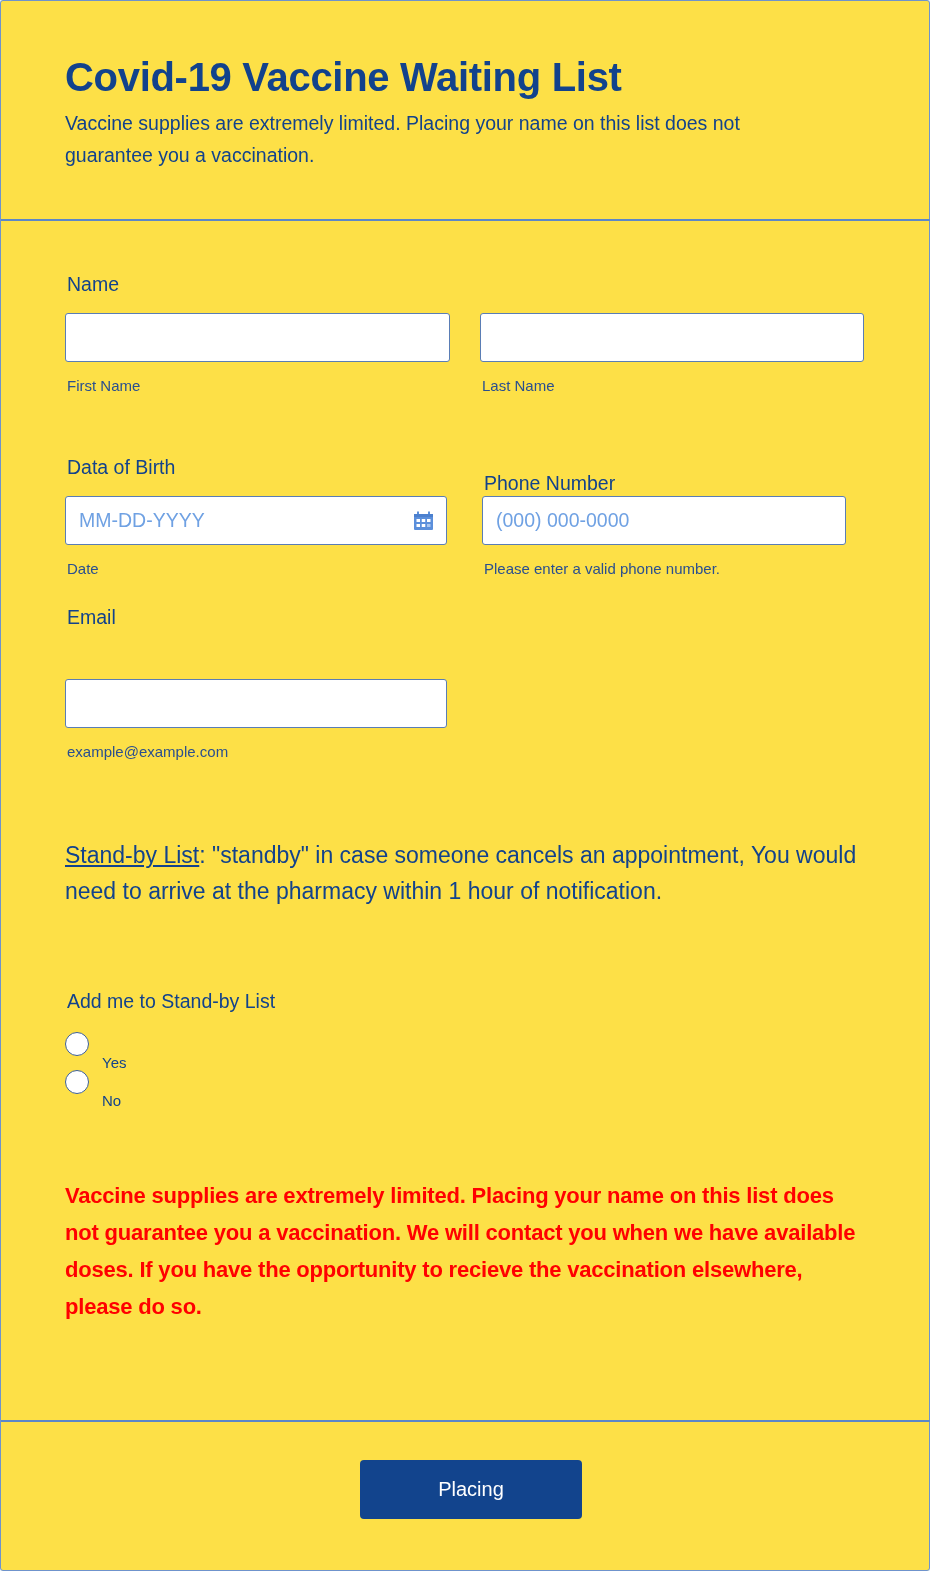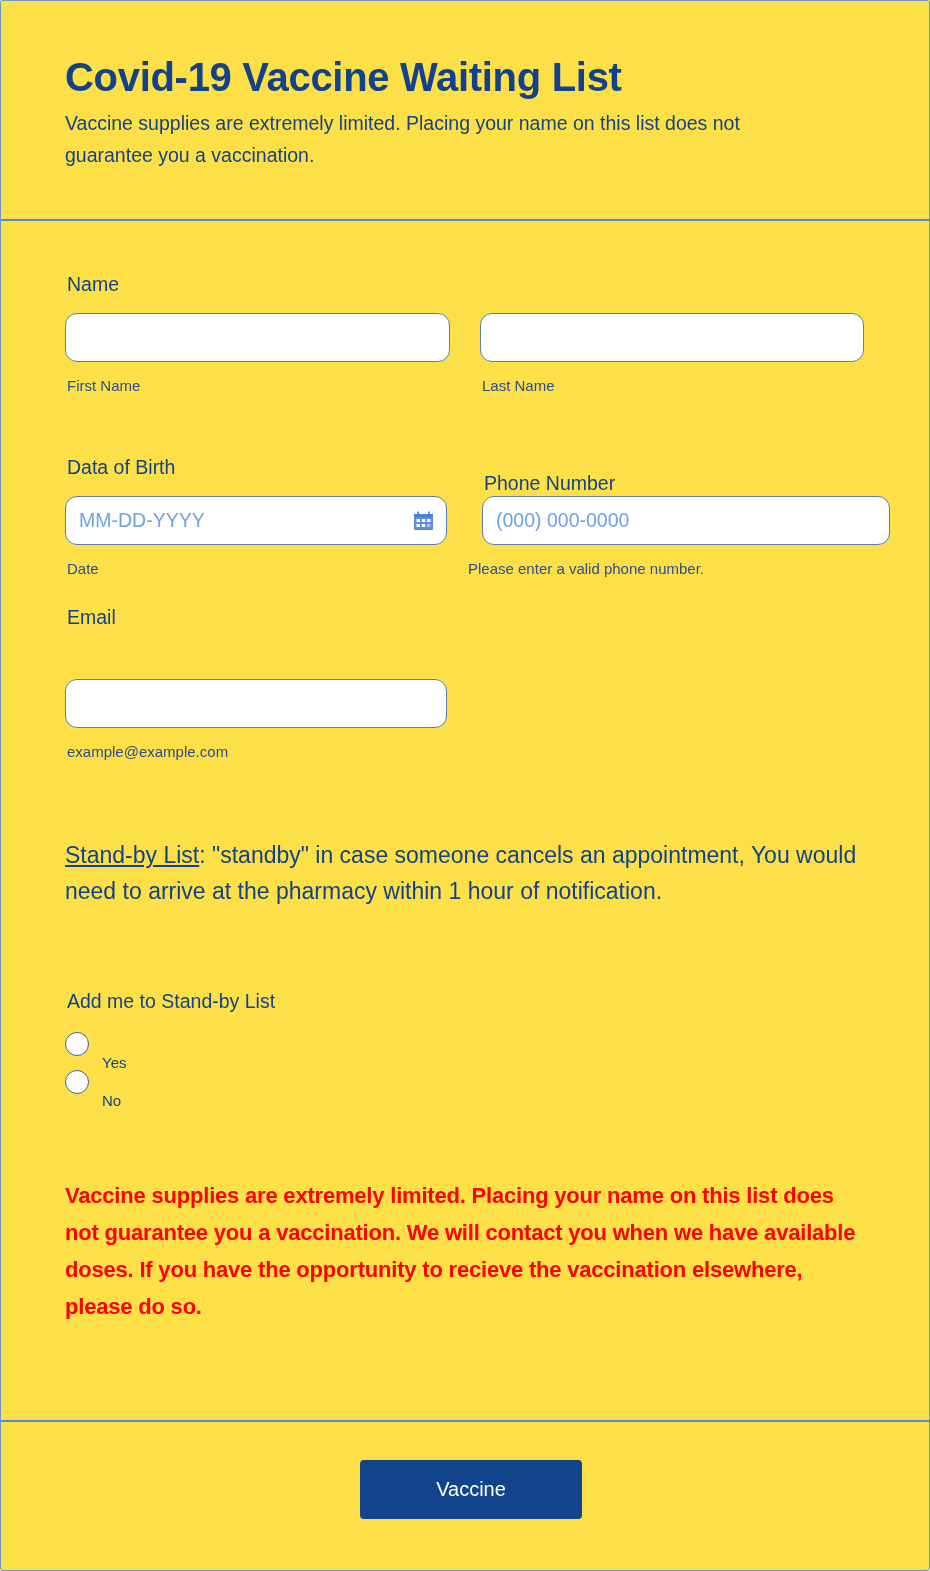--- a/index.html
+++ b/index.html
@@ -34,21 +34,21 @@
       font-size: 19.5px; color: #12428C; line-height: 24px; white-space: nowrap; text-align: center;
     }
     .sublabel {
       font-size: 15px; color: #2A4F8F; line-height: 18px; white-space: nowrap;
     }
     .input {
       box-sizing: border-box;
       height: 49px;
       background: #FFFFFF;
       border: 1px solid #5A7DB5;
-      border-radius: 12px;
+      border-radius: 3px;
       font-family: "Liberation Sans", "DejaVu Sans", sans-serif;
       font-size: 19.5px; color: #12428C;
       padding: 0 13px;
       outline: none;
     }
     .input::placeholder { color: #6FA1E3; }
     .cal-icon {
       left: 413px; top: 510px; width: 19px; height: 19px;
     }
     .standby {
@@ -108,22 +108,22 @@
       <rect x="7.75" y="8" width="3.5" height="3" fill="#FFFFFF"></rect>
       <rect x="13" y="8" width="3.5" height="3" fill="#FFFFFF"></rect>
       <rect x="2.5" y="13" width="3.5" height="3" fill="#FFFFFF"></rect>
       <rect x="7.75" y="13" width="3.5" height="3" fill="#FFFFFF"></rect>
       <rect x="13" y="13" width="3.5" height="3" fill="#A9C6F0"></rect>
     </svg>
   </span>
   <div class="abs sublabel" style="left:66px; top:559px;">Date</div>
 
   <div class="abs label" style="left:483px; top:454px;margin-top:16px;">Phone Number</div>
-  <input class="abs input" style="left: 481px; top: 495px; width: 408px;" type="text" placeholder="(000) 000-0000">
-  <div class="abs sublabel" style="left:467px; top:559px;">Please enter a valid phone number.</div>
+  <input class="abs input" style="left: 481px; top: 495px; width: 364px;" type="text" placeholder="(000) 000-0000">
+  <div class="abs sublabel" style="left:483px; top:559px;">Please enter a valid phone number.</div>
 
   <div class="abs label" style="left:66px; top:604px;">Email</div>
   <input class="abs input" style="left: 64px; top: 678px; width: 382px;" type="text" placeholder="">
   <div class="abs sublabel" style="left:66px; top:742px;">example@example.com</div>
 
   <div class="abs standby"><span class="standby-link">Stand-by List</span><span>: "standby" in case someone cancels an appointment, You would need to arrive at the pharmacy within 1 hour of notification.</span></div>
 
   <div class="abs label" style="left:66px; top:988px;">Add me to Stand-by List</div>
   <div class="abs radio-row" style="top:1030px;">
     <span class="radio-circle"></span>
@@ -131,14 +131,14 @@
   </div>
   <div class="abs radio-row" style="top:1068px;">
     <span class="radio-circle"></span>
     <span class="radio-text">No</span>
   </div>
 
   <div class="abs warning">Vaccine supplies are extremely limited. Placing your name on this list does not guarantee you a vaccination.  We will contact you when we have available doses.  If you have the opportunity to recieve the vaccination elsewhere, please do so.</div>
 
   <div class="abs divider" style="top:1419px;"></div>
 
-  <button class="abs submit">Vaccine</button>
+  <button class="abs submit">Placing</button>
 </div>
 
 </body></html>

